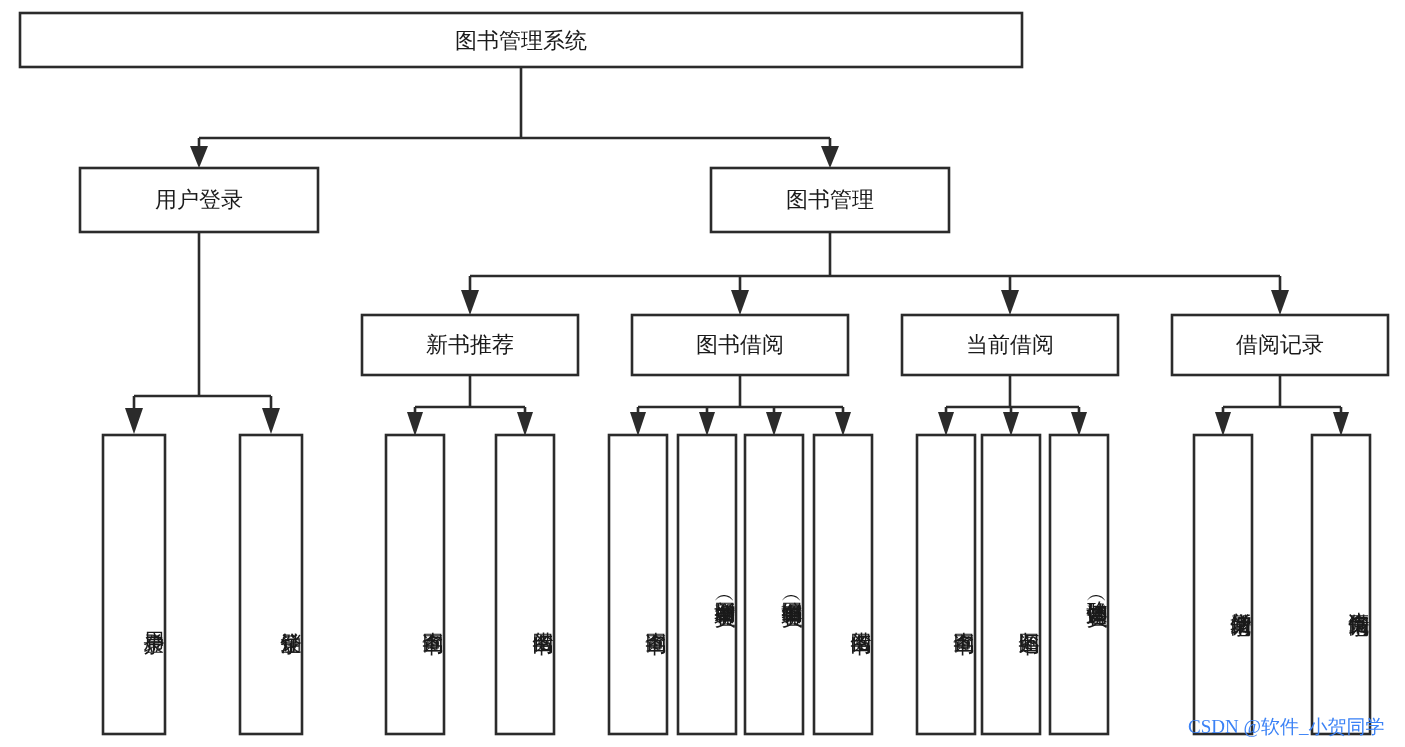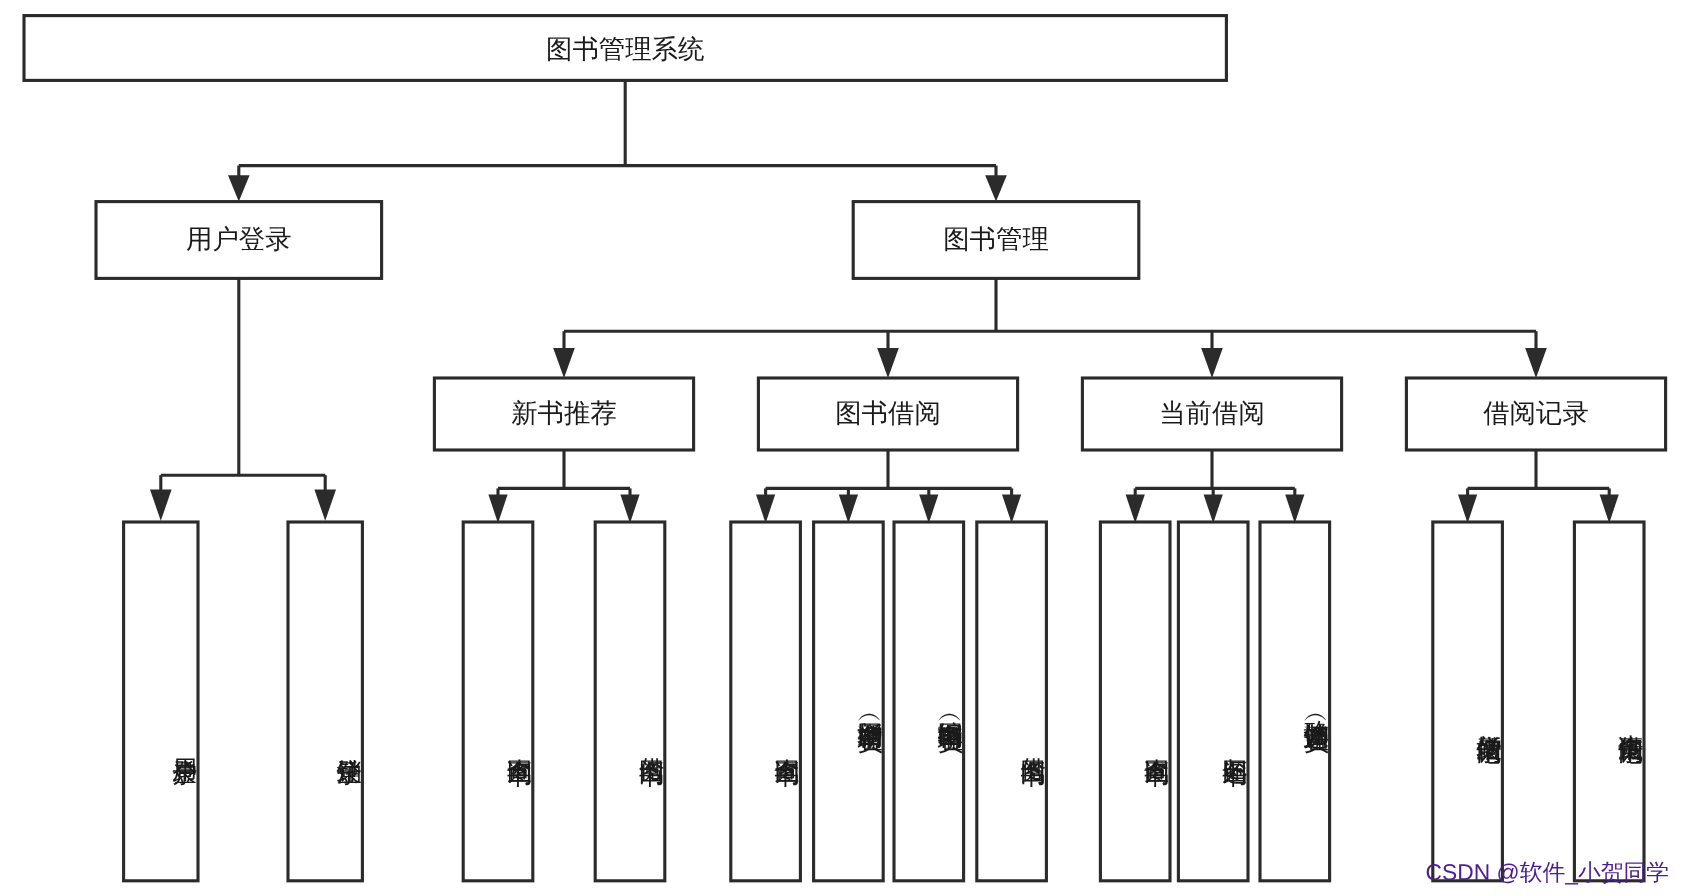--- a/index.html
+++ b/index.html
@@ -59,23 +59,23 @@
     letter-spacing: 1px;
     display: flex;
     align-items: flex-start;
     justify-content: center;
     text-align: left;
     white-space: nowrap;
     user-select: none;
   }
   .watermark {
     position: absolute;
-    font-family: Liberation Sans, sans-serif;
+    font-family: Liberation Serif, serif;
     font-size: 19px;
-    color: #4c1d95;
+    color: #3b82f6;
     white-space: nowrap;
     user-select: none;
   }
 </style>
 </head>
 <body>
 
 <div id="diagram-root">
 
   <svg id="tree-svg" viewBox="0 0 1405 747">

